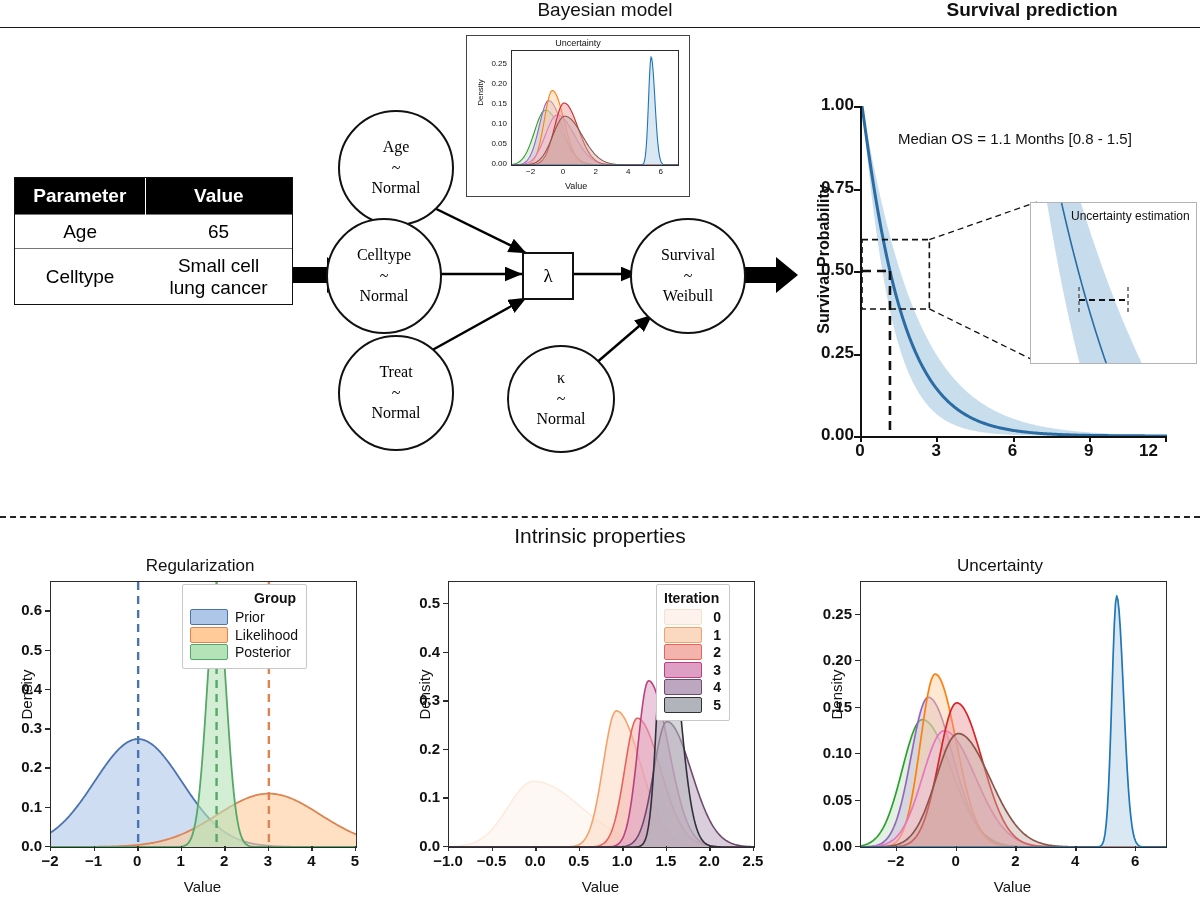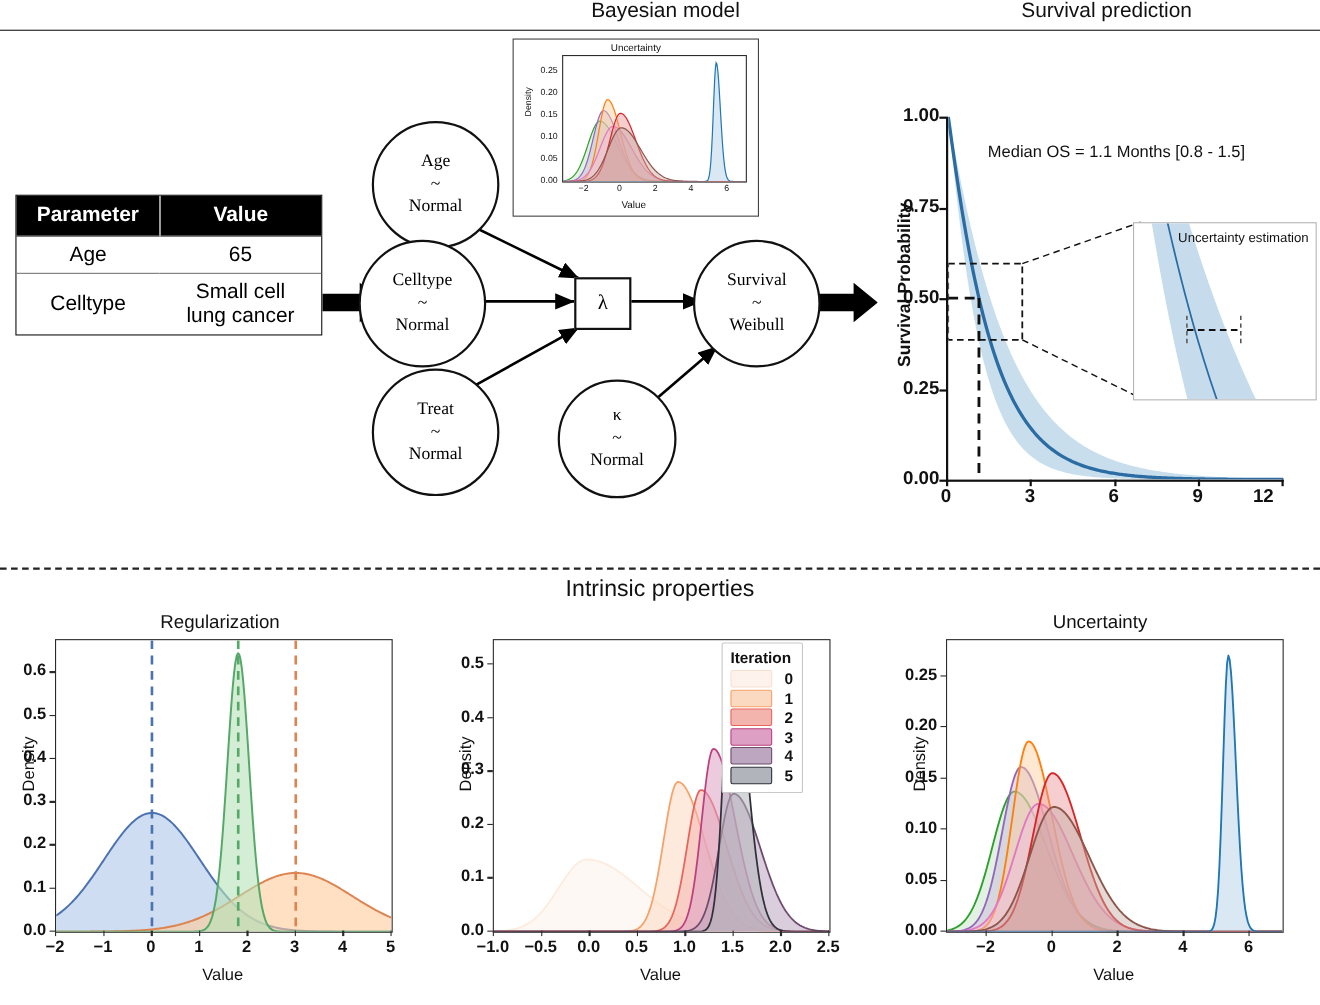--- a/index.html
+++ b/index.html
@@ -62,21 +62,21 @@
 
   svg{display:block;}
 </style>
 </head>
 <body>
 
 <div class="fig">
 
   <div class="hdr-row">
     <div class="hdr" style="left:505px;width:200px;">Bayesian model</div>
-    <div class="hdr" style="left:896px;width:220px;">Survival prediction</div>
+    <div class="hdr" style="left:922px;width:220px;font-weight:bold;">Survival prediction</div>
   </div>
   <div class="hrule"></div>
 
   <div class="tbl">
     <table>
       <thead>
         <tr>
           <th class="narrow">Parameter</th>
           <th>Value</th>
         </tr>
@@ -303,20 +303,35 @@
         <div style="position: absolute; left: 45px; top: 211.481px; width: 5px; height: 1.4px; background: rgb(43, 43, 43);"></div>
         <div class="bp-tick" style="left: -8px; top: 163.222px; width: 50px; text-align: right;">0.3</div>
         <div style="position: absolute; left: 45px; top: 172.222px; width: 5px; height: 1.4px; background: rgb(43, 43, 43);"></div>
         <div class="bp-tick" style="left: -8px; top: 123.963px; width: 50px; text-align: right;">0.4</div>
         <div style="position: absolute; left: 45px; top: 132.963px; width: 5px; height: 1.4px; background: rgb(43, 43, 43);"></div>
         <div class="bp-tick" style="left: -8px; top: 84.7037px; width: 50px; text-align: right;">0.5</div>
         <div style="position: absolute; left: 45px; top: 93.7037px; width: 5px; height: 1.4px; background: rgb(43, 43, 43);"></div>
         <div class="bp-tick" style="left: -8px; top: 45.4444px; width: 50px; text-align: right;">0.6</div>
         <div style="position: absolute; left: 45px; top: 54.4444px; width: 5px; height: 1.4px; background: rgb(43, 43, 43);"></div>
       </div>
+    <div class="legendbox" style="left:182px;top:28px;">
+      <div class="ltitle">Group</div>
+      <div class="legrow">
+        <span class="swatch" style="background:#aec7e8;border:1.6px solid #4c72b0;"></span>
+        <span class="ltxt">Prior</span>
+      </div>
+      <div class="legrow">
+        <span class="swatch" style="background:#ffcc99;border:1.6px solid #dd8452;"></span>
+        <span class="ltxt">Likelihood</span>
+      </div>
+      <div class="legrow">
+        <span class="swatch" style="background:#b5e3b8;border:1.6px solid #55a868;"></span>
+        <span class="ltxt">Posterior</span>
+      </div>
+    </div>
   </div>
 
   <div class="bigplot" style="left:400px;top:556px;width:400px;height:358px;">
     <div class="bp-ax" id="upd-ax" style="left:48px;top:25px;width:305px;height:265px;">
       <svg id="upd-svg" width="305" height="265" viewBox="0 0 305 265">
           <path d="M0.00,264.72 L1.17,264.67 L2.35,264.62 L3.52,264.56 L4.69,264.49 L5.87,264.41 L7.04,264.32 L8.21,264.22 L9.38,264.11 L10.56,263.98 L11.73,263.84 L12.90,263.68 L14.08,263.50 L15.25,263.30 L16.42,263.08 L17.60,262.84 L18.77,262.56 L19.94,262.26 L21.12,261.93 L22.29,261.57 L23.46,261.17 L24.63,260.73 L25.81,260.25 L26.98,259.73 L28.15,259.17 L29.33,258.56 L30.50,257.90 L31.67,257.18 L32.85,256.42 L34.02,255.60 L35.19,254.72 L36.37,253.79 L37.54,252.79 L38.71,251.73 L39.88,250.62 L41.06,249.44 L42.23,248.20 L43.40,246.90 L44.58,245.54 L45.75,244.12 L46.92,242.65 L48.10,241.12 L49.27,239.54 L50.44,237.91 L51.62,236.24 L52.79,234.53 L53.96,232.78 L55.13,231.01 L56.31,229.21 L57.48,227.40 L58.65,225.58 L59.83,223.76 L61.00,221.94 L62.17,220.14 L63.35,218.36 L64.52,216.61 L65.69,214.90 L66.87,213.24 L68.04,211.64 L69.21,210.10 L70.38,208.64 L71.56,207.25 L72.73,205.96 L73.90,204.77 L75.08,203.68 L76.25,202.70 L77.42,201.83 L78.60,201.09 L79.77,200.48 L80.94,200.00 L82.12,199.65 L83.29,199.43 L84.46,199.36 L85.63,199.38 L86.81,199.43 L87.98,199.53 L89.15,199.67 L90.33,199.84 L91.50,200.06 L92.67,200.31 L93.85,200.60 L95.02,200.93 L96.19,201.30 L97.37,201.70 L98.54,202.14 L99.71,202.62 L100.88,203.12 L102.06,203.66 L103.23,204.24 L104.40,204.84 L105.58,205.48 L106.75,206.14 L107.92,206.83 L109.10,207.55 L110.27,208.29 L111.44,209.06 L112.62,209.85 L113.79,210.67 L114.96,211.50 L116.13,212.35 L117.31,213.22 L118.48,214.11 L119.65,215.02 L120.83,215.93 L122.00,216.86 L123.17,217.80 L124.35,218.75 L125.52,219.71 L126.69,220.67 L127.87,221.64 L129.04,222.62 L130.21,223.60 L131.38,224.58 L132.56,225.56 L133.73,226.54 L134.90,227.52 L136.08,228.50 L137.25,229.47 L138.42,230.44 L139.60,231.40 L140.77,232.36 L141.94,233.30 L143.12,234.24 L144.29,235.17 L145.46,236.09 L146.63,237.00 L147.81,237.89 L148.98,238.77 L150.15,239.64 L151.33,240.50 L152.50,241.34 L153.67,242.17 L154.85,242.98 L156.02,243.77 L157.19,244.55 L158.37,245.31 L159.54,246.05 L160.71,246.78 L161.88,247.49 L163.06,248.19 L164.23,248.86 L165.40,249.52 L166.58,250.16 L167.75,250.78 L168.92,251.39 L170.10,251.97 L171.27,252.54 L172.44,253.09 L173.62,253.63 L174.79,254.14 L175.96,254.64 L177.13,255.12 L178.31,255.59 L179.48,256.04 L180.65,256.47 L181.83,256.89 L183.00,257.29 L184.17,257.68 L185.35,258.05 L186.52,258.40 L187.69,258.74 L188.87,259.07 L190.04,259.38 L191.21,259.69 L192.38,259.97 L193.56,260.25 L194.73,260.51 L195.90,260.76 L197.08,261.00 L198.25,261.23 L199.42,261.44 L200.60,261.65 L201.77,261.85 L202.94,262.03 L204.12,262.21 L205.29,262.38 L206.46,262.54 L207.63,262.69 L208.81,262.83 L209.98,262.97 L211.15,263.10 L212.33,263.22 L213.50,263.33 L214.67,263.44 L215.85,263.54 L217.02,263.64 L218.19,263.73 L219.37,263.82 L220.54,263.90 L221.71,263.97 L222.88,264.04 L224.06,264.11 L225.23,264.17 L226.40,264.23 L227.58,264.28 L228.75,264.34 L229.92,264.38 L231.10,264.43 L232.27,264.47 L233.44,264.51 L234.62,264.55 L235.79,264.58 L236.96,264.61 L238.13,264.64 L239.31,264.67 L240.48,264.69 L241.65,264.72 L242.83,264.74 L244.00,264.76 L245.17,264.78 L246.35,264.80 L247.52,264.81 L248.69,264.83 L249.87,264.84 L251.04,264.86 L252.21,264.87 L253.38,264.88 L254.56,264.89 L255.73,264.90 L256.90,264.91 L258.08,264.92 L259.25,264.92 L260.42,264.93 L261.60,264.94 L262.77,264.94 L263.94,264.95 L265.12,264.95 L266.29,264.96 L267.46,264.96 L268.63,264.96 L269.81,264.97 L270.98,264.97 L272.15,264.97 L273.33,264.97 L274.50,264.98 L275.67,264.98 L276.85,264.98 L278.02,264.98 L279.19,264.98 L280.37,264.99 L281.54,264.99 L282.71,264.99 L283.88,264.99 L285.06,264.99 L286.23,264.99 L287.40,264.99 L288.58,264.99 L289.75,264.99 L290.92,264.99 L292.10,265.00 L293.27,265.00 L294.44,265.00 L295.62,265.00 L296.79,265.00 L297.96,265.00 L299.13,265.00 L300.31,265.00 L301.48,265.00 L302.65,265.00 L303.83,265.00 L305.00,265.00 L305.00,265.00 L0.00,265.00 Z" fill="#fdf3ec" stroke="none" fill-opacity="0.55"></path>
           <path d="M0.00,264.72 L1.17,264.67 L2.35,264.62 L3.52,264.56 L4.69,264.49 L5.87,264.41 L7.04,264.32 L8.21,264.22 L9.38,264.11 L10.56,263.98 L11.73,263.84 L12.90,263.68 L14.08,263.50 L15.25,263.30 L16.42,263.08 L17.60,262.84 L18.77,262.56 L19.94,262.26 L21.12,261.93 L22.29,261.57 L23.46,261.17 L24.63,260.73 L25.81,260.25 L26.98,259.73 L28.15,259.17 L29.33,258.56 L30.50,257.90 L31.67,257.18 L32.85,256.42 L34.02,255.60 L35.19,254.72 L36.37,253.79 L37.54,252.79 L38.71,251.73 L39.88,250.62 L41.06,249.44 L42.23,248.20 L43.40,246.90 L44.58,245.54 L45.75,244.12 L46.92,242.65 L48.10,241.12 L49.27,239.54 L50.44,237.91 L51.62,236.24 L52.79,234.53 L53.96,232.78 L55.13,231.01 L56.31,229.21 L57.48,227.40 L58.65,225.58 L59.83,223.76 L61.00,221.94 L62.17,220.14 L63.35,218.36 L64.52,216.61 L65.69,214.90 L66.87,213.24 L68.04,211.64 L69.21,210.10 L70.38,208.64 L71.56,207.25 L72.73,205.96 L73.90,204.77 L75.08,203.68 L76.25,202.70 L77.42,201.83 L78.60,201.09 L79.77,200.48 L80.94,200.00 L82.12,199.65 L83.29,199.43 L84.46,199.36 L85.63,199.38 L86.81,199.43 L87.98,199.53 L89.15,199.67 L90.33,199.84 L91.50,200.06 L92.67,200.31 L93.85,200.60 L95.02,200.93 L96.19,201.30 L97.37,201.70 L98.54,202.14 L99.71,202.62 L100.88,203.12 L102.06,203.66 L103.23,204.24 L104.40,204.84 L105.58,205.48 L106.75,206.14 L107.92,206.83 L109.10,207.55 L110.27,208.29 L111.44,209.06 L112.62,209.85 L113.79,210.67 L114.96,211.50 L116.13,212.35 L117.31,213.22 L118.48,214.11 L119.65,215.02 L120.83,215.93 L122.00,216.86 L123.17,217.80 L124.35,218.75 L125.52,219.71 L126.69,220.67 L127.87,221.64 L129.04,222.62 L130.21,223.60 L131.38,224.58 L132.56,225.56 L133.73,226.54 L134.90,227.52 L136.08,228.50 L137.25,229.47 L138.42,230.44 L139.60,231.40 L140.77,232.36 L141.94,233.30 L143.12,234.24 L144.29,235.17 L145.46,236.09 L146.63,237.00 L147.81,237.89 L148.98,238.77 L150.15,239.64 L151.33,240.50 L152.50,241.34 L153.67,242.17 L154.85,242.98 L156.02,243.77 L157.19,244.55 L158.37,245.31 L159.54,246.05 L160.71,246.78 L161.88,247.49 L163.06,248.19 L164.23,248.86 L165.40,249.52 L166.58,250.16 L167.75,250.78 L168.92,251.39 L170.10,251.97 L171.27,252.54 L172.44,253.09 L173.62,253.63 L174.79,254.14 L175.96,254.64 L177.13,255.12 L178.31,255.59 L179.48,256.04 L180.65,256.47 L181.83,256.89 L183.00,257.29 L184.17,257.68 L185.35,258.05 L186.52,258.40 L187.69,258.74 L188.87,259.07 L190.04,259.38 L191.21,259.69 L192.38,259.97 L193.56,260.25 L194.73,260.51 L195.90,260.76 L197.08,261.00 L198.25,261.23 L199.42,261.44 L200.60,261.65 L201.77,261.85 L202.94,262.03 L204.12,262.21 L205.29,262.38 L206.46,262.54 L207.63,262.69 L208.81,262.83 L209.98,262.97 L211.15,263.10 L212.33,263.22 L213.50,263.33 L214.67,263.44 L215.85,263.54 L217.02,263.64 L218.19,263.73 L219.37,263.82 L220.54,263.90 L221.71,263.97 L222.88,264.04 L224.06,264.11 L225.23,264.17 L226.40,264.23 L227.58,264.28 L228.75,264.34 L229.92,264.38 L231.10,264.43 L232.27,264.47 L233.44,264.51 L234.62,264.55 L235.79,264.58 L236.96,264.61 L238.13,264.64 L239.31,264.67 L240.48,264.69 L241.65,264.72 L242.83,264.74 L244.00,264.76 L245.17,264.78 L246.35,264.80 L247.52,264.81 L248.69,264.83 L249.87,264.84 L251.04,264.86 L252.21,264.87 L253.38,264.88 L254.56,264.89 L255.73,264.90 L256.90,264.91 L258.08,264.92 L259.25,264.92 L260.42,264.93 L261.60,264.94 L262.77,264.94 L263.94,264.95 L265.12,264.95 L266.29,264.96 L267.46,264.96 L268.63,264.96 L269.81,264.97 L270.98,264.97 L272.15,264.97 L273.33,264.97 L274.50,264.98 L275.67,264.98 L276.85,264.98 L278.02,264.98 L279.19,264.98 L280.37,264.99 L281.54,264.99 L282.71,264.99 L283.88,264.99 L285.06,264.99 L286.23,264.99 L287.40,264.99 L288.58,264.99 L289.75,264.99 L290.92,264.99 L292.10,265.00 L293.27,265.00 L294.44,265.00 L295.62,265.00 L296.79,265.00 L297.96,265.00 L299.13,265.00 L300.31,265.00 L301.48,265.00 L302.65,265.00 L303.83,265.00 L305.00,265.00 " fill="none" stroke="#fdebdd" stroke-width="1.6" stroke-linejoin="round"></path>
           <path d="M0.00,265.00 L1.17,265.00 L2.35,265.00 L3.52,265.00 L4.69,265.00 L5.87,265.00 L7.04,265.00 L8.21,265.00 L9.38,265.00 L10.56,265.00 L11.73,265.00 L12.90,265.00 L14.08,265.00 L15.25,265.00 L16.42,265.00 L17.60,265.00 L18.77,265.00 L19.94,265.00 L21.12,265.00 L22.29,265.00 L23.46,265.00 L24.63,265.00 L25.81,265.00 L26.98,265.00 L28.15,265.00 L29.33,265.00 L30.50,265.00 L31.67,265.00 L32.85,265.00 L34.02,265.00 L35.19,265.00 L36.37,265.00 L37.54,265.00 L38.71,265.00 L39.88,265.00 L41.06,265.00 L42.23,265.00 L43.40,265.00 L44.58,265.00 L45.75,265.00 L46.92,265.00 L48.10,265.00 L49.27,265.00 L50.44,265.00 L51.62,265.00 L52.79,265.00 L53.96,265.00 L55.13,265.00 L56.31,265.00 L57.48,265.00 L58.65,265.00 L59.83,265.00 L61.00,265.00 L62.17,265.00 L63.35,265.00 L64.52,265.00 L65.69,265.00 L66.87,265.00 L68.04,265.00 L69.21,265.00 L70.38,265.00 L71.56,265.00 L72.73,265.00 L73.90,265.00 L75.08,265.00 L76.25,265.00 L77.42,265.00 L78.60,265.00 L79.77,265.00 L80.94,265.00 L82.12,265.00 L83.29,265.00 L84.46,265.00 L85.63,265.00 L86.81,265.00 L87.98,265.00 L89.15,265.00 L90.33,265.00 L91.50,265.00 L92.67,265.00 L93.85,265.00 L95.02,265.00 L96.19,265.00 L97.37,265.00 L98.54,265.00 L99.71,265.00 L100.88,265.00 L102.06,265.00 L103.23,265.00 L104.40,265.00 L105.58,265.00 L106.75,265.00 L107.92,265.00 L109.10,264.99 L110.27,264.99 L111.44,264.98 L112.62,264.98 L113.79,264.97 L114.96,264.95 L116.13,264.93 L117.31,264.91 L118.48,264.87 L119.65,264.82 L120.83,264.75 L122.00,264.65 L123.17,264.53 L124.35,264.36 L125.52,264.15 L126.69,263.88 L127.87,263.52 L129.04,263.07 L130.21,262.51 L131.38,261.81 L132.56,260.94 L133.73,259.87 L134.90,258.58 L136.08,257.02 L137.25,255.16 L138.42,252.97 L139.60,250.41 L140.77,247.44 L141.94,244.04 L143.12,240.18 L144.29,235.85 L145.46,231.03 L146.63,225.72 L147.81,219.96 L148.98,213.75 L150.15,207.16 L151.33,200.24 L152.50,193.06 L153.67,185.73 L154.85,178.35 L156.02,171.04 L157.19,163.92 L158.37,157.13 L159.54,150.80 L160.71,145.06 L161.88,140.03 L163.06,135.84 L164.23,132.56 L165.40,130.29 L166.58,129.07 L167.75,128.87 L168.92,129.15 L170.10,129.74 L171.27,130.64 L172.44,131.84 L173.62,133.33 L174.79,135.11 L175.96,137.17 L177.13,139.48 L178.31,142.04 L179.48,144.82 L180.65,147.81 L181.83,151.00 L183.00,154.35 L184.17,157.85 L185.35,161.49 L186.52,165.23 L187.69,169.06 L188.87,172.95 L190.04,176.90 L191.21,180.87 L192.38,184.84 L193.56,188.81 L194.73,192.74 L195.90,196.64 L197.08,200.47 L198.25,204.23 L199.42,207.90 L200.60,211.48 L201.77,214.94 L202.94,218.29 L204.12,221.52 L205.29,224.62 L206.46,227.58 L207.63,230.41 L208.81,233.10 L209.98,235.65 L211.15,238.05 L212.33,240.32 L213.50,242.45 L214.67,244.44 L215.85,246.30 L217.02,248.03 L218.19,249.64 L219.37,251.12 L220.54,252.49 L221.71,253.76 L222.88,254.92 L224.06,255.98 L225.23,256.94 L226.40,257.82 L227.58,258.62 L228.75,259.34 L229.92,260.00 L231.10,260.59 L232.27,261.11 L233.44,261.59 L234.62,262.01 L235.79,262.38 L236.96,262.72 L238.13,263.01 L239.31,263.27 L240.48,263.51 L241.65,263.71 L242.83,263.89 L244.00,264.04 L245.17,264.18 L246.35,264.30 L247.52,264.40 L248.69,264.49 L249.87,264.56 L251.04,264.63 L252.21,264.69 L253.38,264.74 L254.56,264.78 L255.73,264.81 L256.90,264.84 L258.08,264.87 L259.25,264.89 L260.42,264.91 L261.60,264.92 L262.77,264.94 L263.94,264.95 L265.12,264.96 L266.29,264.96 L267.46,264.97 L268.63,264.98 L269.81,264.98 L270.98,264.98 L272.15,264.99 L273.33,264.99 L274.50,264.99 L275.67,264.99 L276.85,264.99 L278.02,265.00 L279.19,265.00 L280.37,265.00 L281.54,265.00 L282.71,265.00 L283.88,265.00 L285.06,265.00 L286.23,265.00 L287.40,265.00 L288.58,265.00 L289.75,265.00 L290.92,265.00 L292.10,265.00 L293.27,265.00 L294.44,265.00 L295.62,265.00 L296.79,265.00 L297.96,265.00 L299.13,265.00 L300.31,265.00 L301.48,265.00 L302.65,265.00 L303.83,265.00 L305.00,265.00 L305.00,265.00 L0.00,265.00 Z" fill="#fbd9c0" stroke="none" fill-opacity="0.55"></path>
           <path d="M0.00,265.00 L1.17,265.00 L2.35,265.00 L3.52,265.00 L4.69,265.00 L5.87,265.00 L7.04,265.00 L8.21,265.00 L9.38,265.00 L10.56,265.00 L11.73,265.00 L12.90,265.00 L14.08,265.00 L15.25,265.00 L16.42,265.00 L17.60,265.00 L18.77,265.00 L19.94,265.00 L21.12,265.00 L22.29,265.00 L23.46,265.00 L24.63,265.00 L25.81,265.00 L26.98,265.00 L28.15,265.00 L29.33,265.00 L30.50,265.00 L31.67,265.00 L32.85,265.00 L34.02,265.00 L35.19,265.00 L36.37,265.00 L37.54,265.00 L38.71,265.00 L39.88,265.00 L41.06,265.00 L42.23,265.00 L43.40,265.00 L44.58,265.00 L45.75,265.00 L46.92,265.00 L48.10,265.00 L49.27,265.00 L50.44,265.00 L51.62,265.00 L52.79,265.00 L53.96,265.00 L55.13,265.00 L56.31,265.00 L57.48,265.00 L58.65,265.00 L59.83,265.00 L61.00,265.00 L62.17,265.00 L63.35,265.00 L64.52,265.00 L65.69,265.00 L66.87,265.00 L68.04,265.00 L69.21,265.00 L70.38,265.00 L71.56,265.00 L72.73,265.00 L73.90,265.00 L75.08,265.00 L76.25,265.00 L77.42,265.00 L78.60,265.00 L79.77,265.00 L80.94,265.00 L82.12,265.00 L83.29,265.00 L84.46,265.00 L85.63,265.00 L86.81,265.00 L87.98,265.00 L89.15,265.00 L90.33,265.00 L91.50,265.00 L92.67,265.00 L93.85,265.00 L95.02,265.00 L96.19,265.00 L97.37,265.00 L98.54,265.00 L99.71,265.00 L100.88,265.00 L102.06,265.00 L103.23,265.00 L104.40,265.00 L105.58,265.00 L106.75,265.00 L107.92,265.00 L109.10,264.99 L110.27,264.99 L111.44,264.98 L112.62,264.98 L113.79,264.97 L114.96,264.95 L116.13,264.93 L117.31,264.91 L118.48,264.87 L119.65,264.82 L120.83,264.75 L122.00,264.65 L123.17,264.53 L124.35,264.36 L125.52,264.15 L126.69,263.88 L127.87,263.52 L129.04,263.07 L130.21,262.51 L131.38,261.81 L132.56,260.94 L133.73,259.87 L134.90,258.58 L136.08,257.02 L137.25,255.16 L138.42,252.97 L139.60,250.41 L140.77,247.44 L141.94,244.04 L143.12,240.18 L144.29,235.85 L145.46,231.03 L146.63,225.72 L147.81,219.96 L148.98,213.75 L150.15,207.16 L151.33,200.24 L152.50,193.06 L153.67,185.73 L154.85,178.35 L156.02,171.04 L157.19,163.92 L158.37,157.13 L159.54,150.80 L160.71,145.06 L161.88,140.03 L163.06,135.84 L164.23,132.56 L165.40,130.29 L166.58,129.07 L167.75,128.87 L168.92,129.15 L170.10,129.74 L171.27,130.64 L172.44,131.84 L173.62,133.33 L174.79,135.11 L175.96,137.17 L177.13,139.48 L178.31,142.04 L179.48,144.82 L180.65,147.81 L181.83,151.00 L183.00,154.35 L184.17,157.85 L185.35,161.49 L186.52,165.23 L187.69,169.06 L188.87,172.95 L190.04,176.90 L191.21,180.87 L192.38,184.84 L193.56,188.81 L194.73,192.74 L195.90,196.64 L197.08,200.47 L198.25,204.23 L199.42,207.90 L200.60,211.48 L201.77,214.94 L202.94,218.29 L204.12,221.52 L205.29,224.62 L206.46,227.58 L207.63,230.41 L208.81,233.10 L209.98,235.65 L211.15,238.05 L212.33,240.32 L213.50,242.45 L214.67,244.44 L215.85,246.30 L217.02,248.03 L218.19,249.64 L219.37,251.12 L220.54,252.49 L221.71,253.76 L222.88,254.92 L224.06,255.98 L225.23,256.94 L226.40,257.82 L227.58,258.62 L228.75,259.34 L229.92,260.00 L231.10,260.59 L232.27,261.11 L233.44,261.59 L234.62,262.01 L235.79,262.38 L236.96,262.72 L238.13,263.01 L239.31,263.27 L240.48,263.51 L241.65,263.71 L242.83,263.89 L244.00,264.04 L245.17,264.18 L246.35,264.30 L247.52,264.40 L248.69,264.49 L249.87,264.56 L251.04,264.63 L252.21,264.69 L253.38,264.74 L254.56,264.78 L255.73,264.81 L256.90,264.84 L258.08,264.87 L259.25,264.89 L260.42,264.91 L261.60,264.92 L262.77,264.94 L263.94,264.95 L265.12,264.96 L266.29,264.96 L267.46,264.97 L268.63,264.98 L269.81,264.98 L270.98,264.98 L272.15,264.99 L273.33,264.99 L274.50,264.99 L275.67,264.99 L276.85,264.99 L278.02,265.00 L279.19,265.00 L280.37,265.00 L281.54,265.00 L282.71,265.00 L283.88,265.00 L285.06,265.00 L286.23,265.00 L287.40,265.00 L288.58,265.00 L289.75,265.00 L290.92,265.00 L292.10,265.00 L293.27,265.00 L294.44,265.00 L295.62,265.00 L296.79,265.00 L297.96,265.00 L299.13,265.00 L300.31,265.00 L301.48,265.00 L302.65,265.00 L303.83,265.00 L305.00,265.00 " fill="none" stroke="#f5a26a" stroke-width="1.6" stroke-linejoin="round"></path>
           <path d="M0.00,265.00 L1.17,265.00 L2.35,265.00 L3.52,265.00 L4.69,265.00 L5.87,265.00 L7.04,265.00 L8.21,265.00 L9.38,265.00 L10.56,265.00 L11.73,265.00 L12.90,265.00 L14.08,265.00 L15.25,265.00 L16.42,265.00 L17.60,265.00 L18.77,265.00 L19.94,265.00 L21.12,265.00 L22.29,265.00 L23.46,265.00 L24.63,265.00 L25.81,265.00 L26.98,265.00 L28.15,265.00 L29.33,265.00 L30.50,265.00 L31.67,265.00 L32.85,265.00 L34.02,265.00 L35.19,265.00 L36.37,265.00 L37.54,265.00 L38.71,265.00 L39.88,265.00 L41.06,265.00 L42.23,265.00 L43.40,265.00 L44.58,265.00 L45.75,265.00 L46.92,265.00 L48.10,265.00 L49.27,265.00 L50.44,265.00 L51.62,265.00 L52.79,265.00 L53.96,265.00 L55.13,265.00 L56.31,265.00 L57.48,265.00 L58.65,265.00 L59.83,265.00 L61.00,265.00 L62.17,265.00 L63.35,265.00 L64.52,265.00 L65.69,265.00 L66.87,265.00 L68.04,265.00 L69.21,265.00 L70.38,265.00 L71.56,265.00 L72.73,265.00 L73.90,265.00 L75.08,265.00 L76.25,265.00 L77.42,265.00 L78.60,265.00 L79.77,265.00 L80.94,265.00 L82.12,265.00 L83.29,265.00 L84.46,265.00 L85.63,265.00 L86.81,265.00 L87.98,265.00 L89.15,265.00 L90.33,265.00 L91.50,265.00 L92.67,265.00 L93.85,265.00 L95.02,265.00 L96.19,265.00 L97.37,265.00 L98.54,265.00 L99.71,265.00 L100.88,265.00 L102.06,265.00 L103.23,265.00 L104.40,265.00 L105.58,265.00 L106.75,265.00 L107.92,265.00 L109.10,265.00 L110.27,265.00 L111.44,265.00 L112.62,265.00 L113.79,265.00 L114.96,265.00 L116.13,265.00 L117.31,265.00 L118.48,265.00 L119.65,265.00 L120.83,265.00 L122.00,265.00 L123.17,265.00 L124.35,265.00 L125.52,265.00 L126.69,265.00 L127.87,265.00 L129.04,265.00 L130.21,265.00 L131.38,265.00 L132.56,264.99 L133.73,264.99 L134.90,264.99 L136.08,264.98 L137.25,264.97 L138.42,264.95 L139.60,264.93 L140.77,264.90 L141.94,264.86 L143.12,264.81 L144.29,264.73 L145.46,264.63 L146.63,264.49 L147.81,264.31 L148.98,264.06 L150.15,263.75 L151.33,263.34 L152.50,262.82 L153.67,262.17 L154.85,261.35 L156.02,260.33 L157.19,259.08 L158.37,257.56 L159.54,255.73 L160.71,253.55 L161.88,250.99 L163.06,248.01 L164.23,244.56 L165.40,240.64 L166.58,236.22 L167.75,231.29 L168.92,225.87 L170.10,219.97 L171.27,213.63 L172.44,206.92 L173.62,199.90 L174.79,192.68 L175.96,185.36 L177.13,178.07 L178.31,170.94 L179.48,164.11 L180.65,157.74 L181.83,151.97 L183.00,146.93 L184.17,142.75 L185.35,139.52 L186.52,137.34 L187.69,136.27 L188.87,136.20 L190.04,136.54 L191.21,137.21 L192.38,138.19 L193.56,139.50 L194.73,141.10 L195.90,143.00 L197.08,145.17 L198.25,147.60 L199.42,150.28 L200.60,153.18 L201.77,156.29 L202.94,159.58 L204.12,163.03 L205.29,166.62 L206.46,170.32 L207.63,174.12 L208.81,177.99 L209.98,181.90 L211.15,185.84 L212.33,189.79 L213.50,193.72 L214.67,197.62 L215.85,201.47 L217.02,205.25 L218.19,208.95 L219.37,212.55 L220.54,216.05 L221.71,219.43 L222.88,222.68 L224.06,225.80 L225.23,228.79 L226.40,231.63 L227.58,234.33 L228.75,236.88 L229.92,239.29 L231.10,241.55 L232.27,243.66 L233.44,245.63 L234.62,247.47 L235.79,249.17 L236.96,250.75 L238.13,252.20 L239.31,253.53 L240.48,254.75 L241.65,255.86 L242.83,256.87 L244.00,257.79 L245.17,258.62 L246.35,259.37 L247.52,260.05 L248.69,260.65 L249.87,261.19 L251.04,261.68 L252.21,262.10 L253.38,262.48 L254.56,262.82 L255.73,263.11 L256.90,263.37 L258.08,263.60 L259.25,263.80 L260.42,263.97 L261.60,264.12 L262.77,264.25 L263.94,264.37 L265.12,264.46 L266.29,264.55 L267.46,264.62 L268.63,264.68 L269.81,264.73 L270.98,264.77 L272.15,264.81 L273.33,264.84 L274.50,264.87 L275.67,264.89 L276.85,264.91 L278.02,264.93 L279.19,264.94 L280.37,264.95 L281.54,264.96 L282.71,264.97 L283.88,264.97 L285.06,264.98 L286.23,264.98 L287.40,264.99 L288.58,264.99 L289.75,264.99 L290.92,264.99 L292.10,264.99 L293.27,265.00 L294.44,265.00 L295.62,265.00 L296.79,265.00 L297.96,265.00 L299.13,265.00 L300.31,265.00 L301.48,265.00 L302.65,265.00 L303.83,265.00 L305.00,265.00 L305.00,265.00 L0.00,265.00 Z" fill="#f4b4ae" stroke="none" fill-opacity="0.55"></path>

